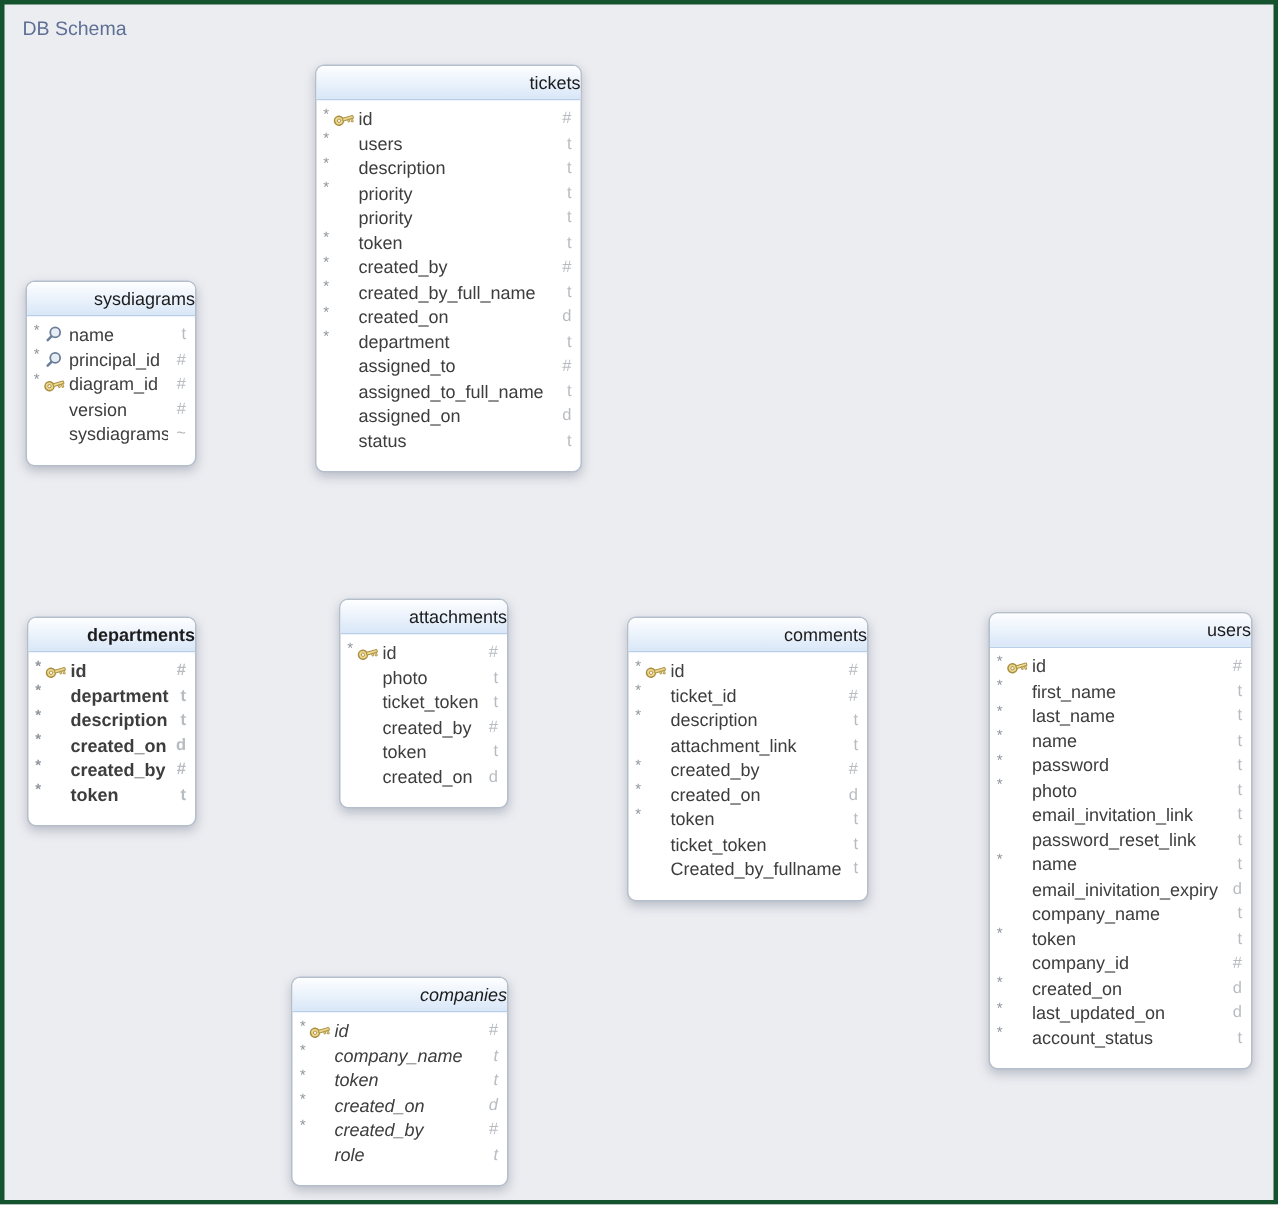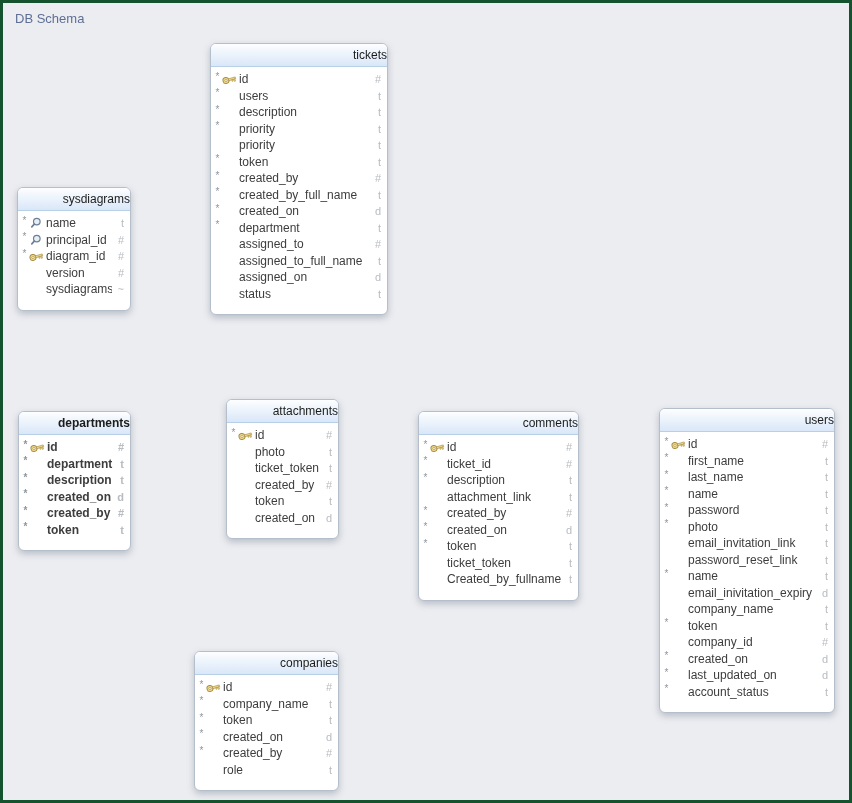--- a/index.html
+++ b/index.html
@@ -493,21 +493,21 @@
           <span class="col-type">d</span>
         </div>
         <div class="row">
           <span class="req">*</span>
           <span class="icon-cell"></span>
           <span class="col-name">account_status</span>
           <span class="col-type">t</span>
         </div>
       </div>
     </div>
-    <div class="table" style="left: 191px; top: 648px; width: 145px;">
+    <div class="table" style="left: 191px; top: 648px; width: 145px; font-style: italic;">
       <div class="table-header">companies</div>
       <div class="table-body">
         <div class="row">
           <span class="req">*</span>
           <span class="icon-cell">
             <svg width="16" height="16" viewBox="0 0 16 16">
               <g transform="rotate(-16 8 8)">
                 <circle cx="4.7" cy="8.6" r="3" fill="#ecd98f" stroke="#a98d3f" stroke-width="1"></circle>
                 <circle cx="4.7" cy="8.6" r="1.1" fill="#fffdf2" stroke="#a98d3f" stroke-width="0.6"></circle>
                 <rect x="7.3" y="7.7" width="7.2" height="1.9" fill="#ecd98f" stroke="#a98d3f" stroke-width="0.6"></rect>

